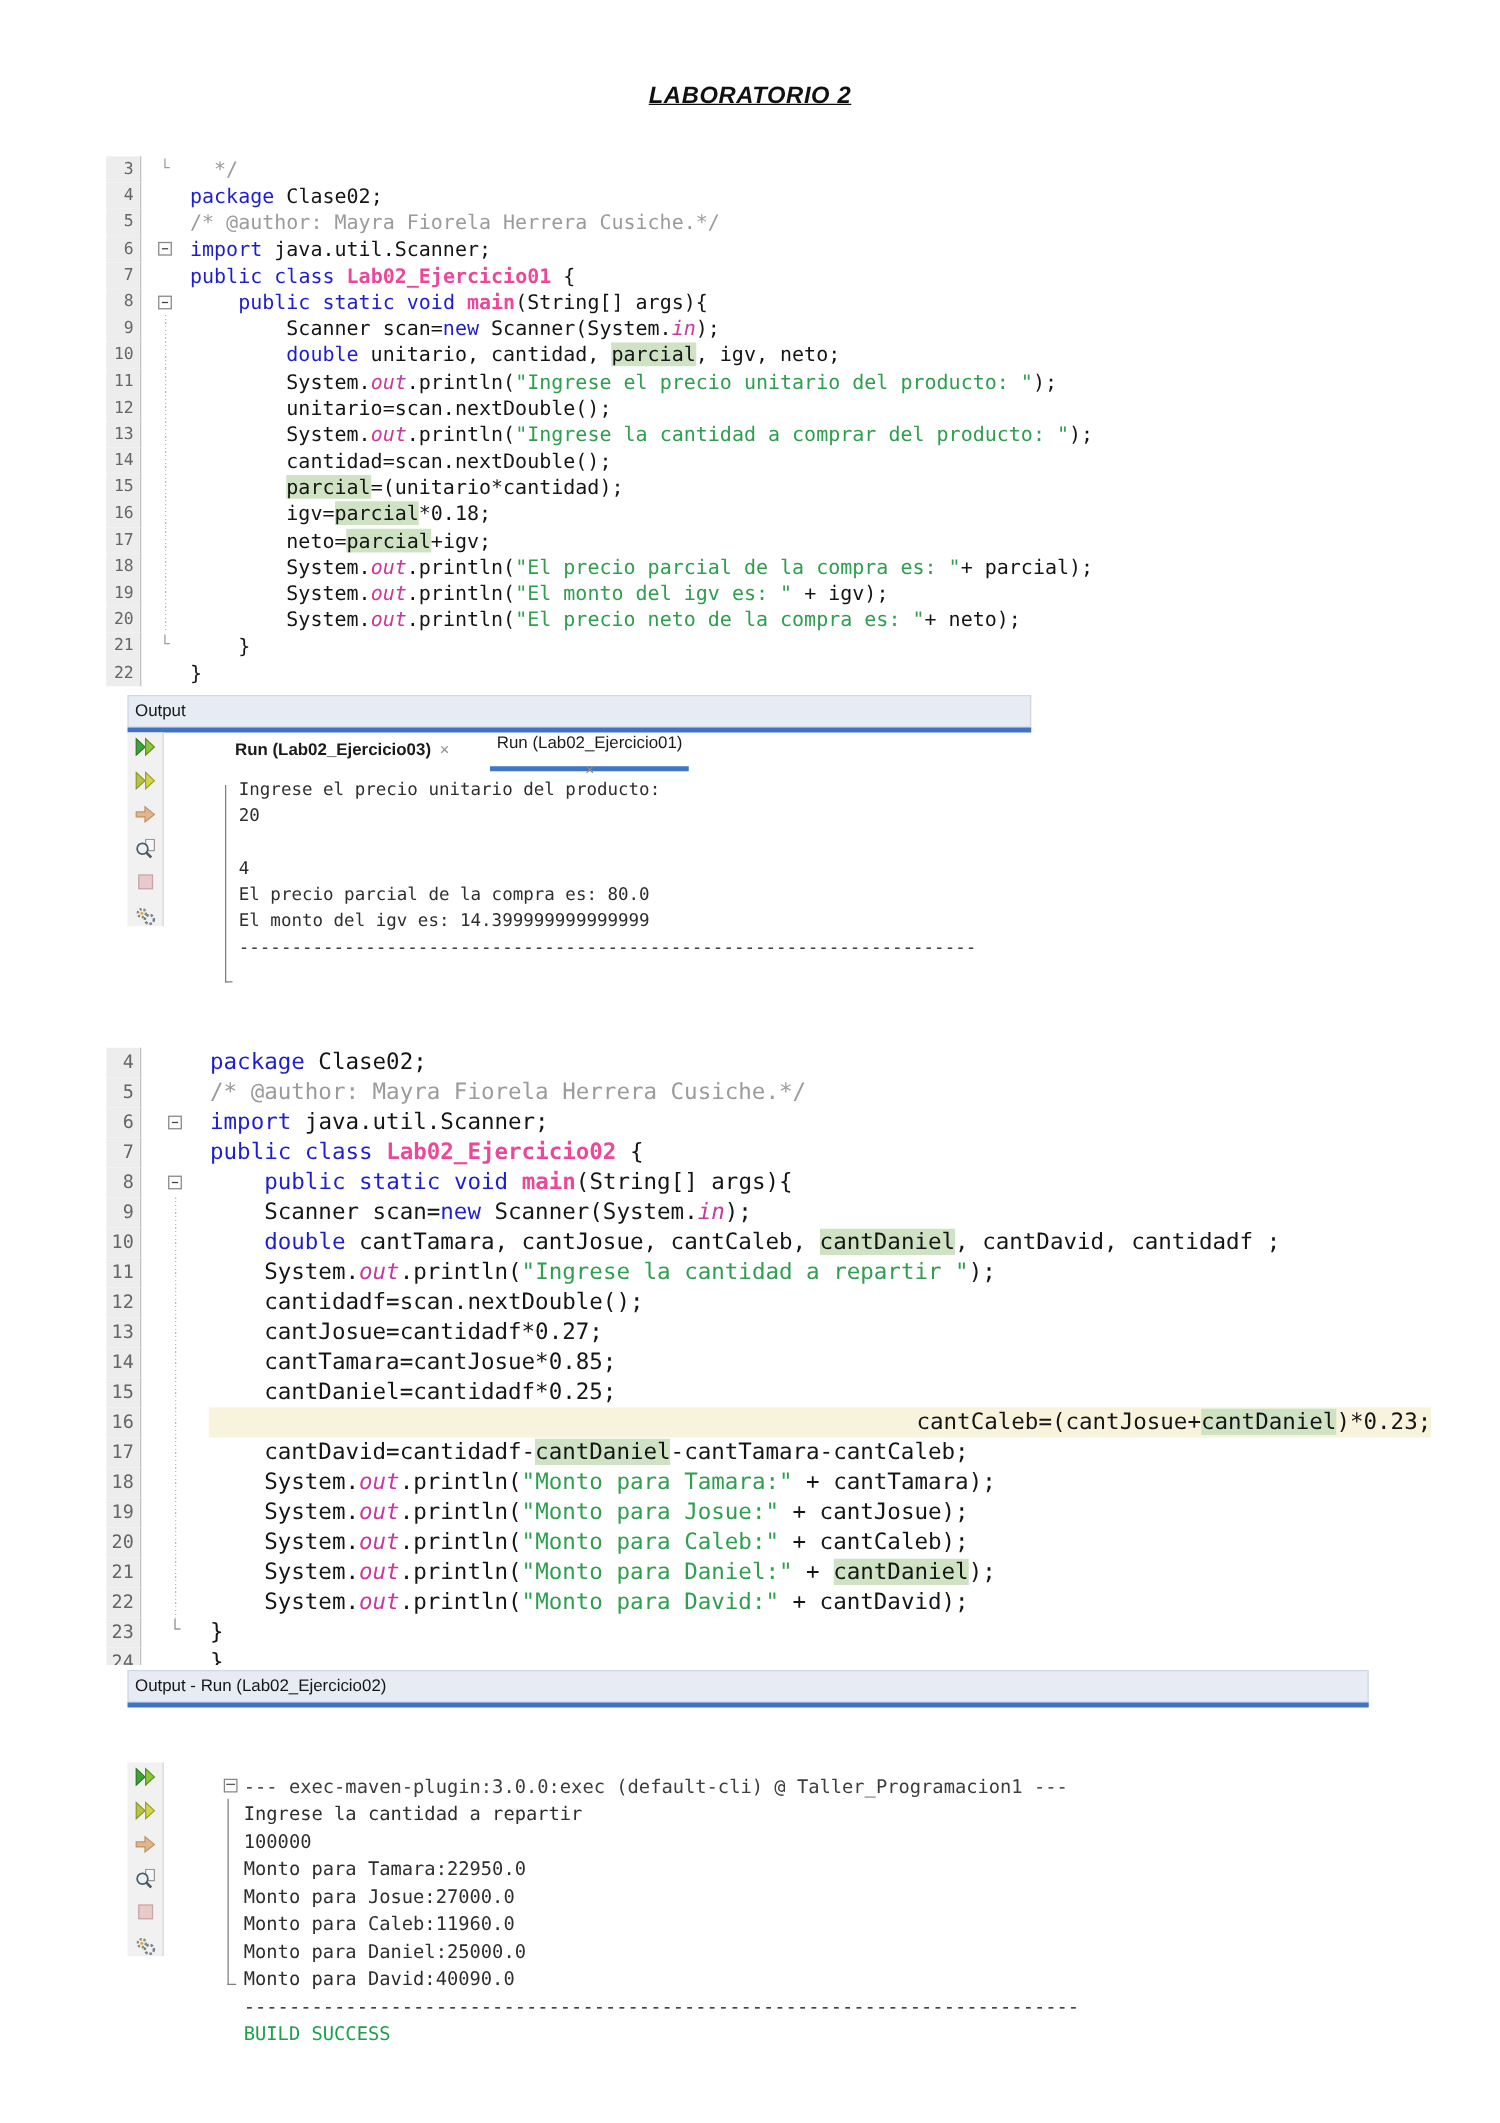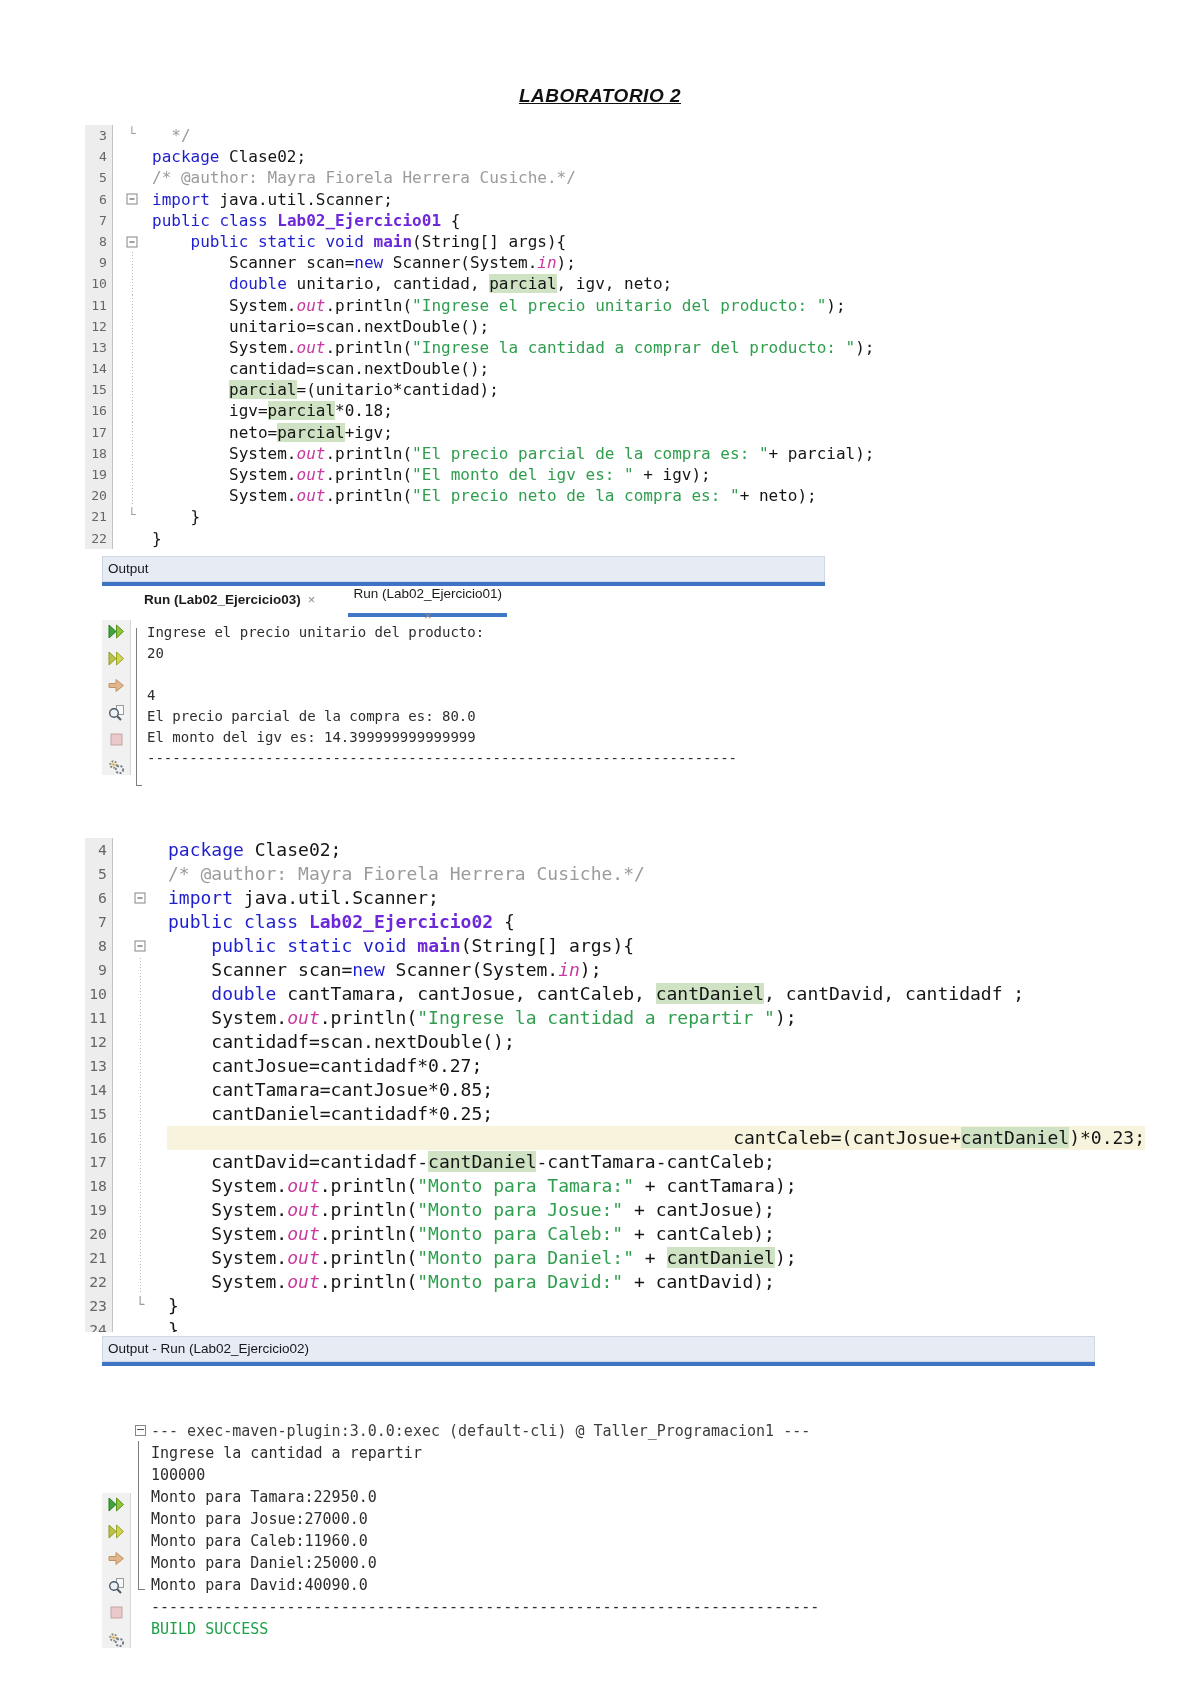--- a/index.html
+++ b/index.html
@@ -1,20 +1,20 @@
 <!DOCTYPE html>
 <html><head>
 <meta charset="utf-8">
 <style>
   html,body{margin:0;padding:0;background:#fff;}
   .page{position:relative;width:1200px;height:1698px;background:#fff;overflow:hidden;
         font-family:"Liberation Sans",sans-serif;}
   .doc-title{position:absolute;top:66px;left:0;right:0;text-align:center;
         font-family:"Liberation Sans",sans-serif;font-size:19px;font-weight:bold;font-style:italic;
-        text-decoration:underline;color:#111;letter-spacing:.5px;margin-top:19px;}
+        text-decoration:underline;color:#111;letter-spacing:.5px;}
 
   
   .editor{position:absolute;background:#fff;font-family:"DejaVu Sans Mono",monospace;color:#151515;}
   #editor1{left:85px;top:125px;width:1035px;--lh:21.2px;font-size:16px;}
   #editor2{left:85px;top:838px;width:1060px;--lh:24px;font-size:18px;height:494px;overflow:hidden;}
   .crow{display:flex;height:var(--lh);line-height:var(--lh);}
   .gnum{width:28px;flex:0 0 28px;text-align:right;padding-right:5px;box-sizing:border-box;
         background:#ededed;border-right:1px solid #c3c3c3;color:#666;font-size:0.82em;}
   .gfold{flex:0 0 auto;position:relative;}
   #editor1 .gfold{width:38px;}
@@ -23,35 +23,35 @@
         width:9px;height:9px;border:1px solid #868686;background:#fdfdfd;}
   .gfold.fold-box::after{content:"";position:absolute;left:50%;top:50%;transform:translate(-50%,-50%);
         width:5px;height:1px;background:#444;}
   .gfold.fold-line::before{content:"";position:absolute;left:50%;top:0;bottom:0;width:1px;
         background-image:repeating-linear-gradient(to bottom,#b8b8b8 0 1px,transparent 1px 3px);}
   .gfold.fold-end{color:#9a9a9a;}
   .gfold.fold-end::before{content:"└";position:absolute;left:50%;transform:translateX(-50%);top:-2px;font-size:0.78em;}
   .gcode{flex:1;white-space:pre;padding-left:1px;}
   .crow.current .gcode{background:#f7f3dc;text-align:right;}
   .t-kw{color:#1e1ecf;}
-  .t-cls{font-weight:bold;color:#6d28d9;}
+  .t-cls{font-weight:bold;color:#ec4899;}
   .t-cm{color:#9b9b9b;}
   .t-st{color:#2f9e4e;}
   .t-fld{color:#c8399e;font-style:italic;}
   .t-hl{background:#cfe2c4;}
   .t-pl{color:#151515;}
 
   
   .outpanel{position:absolute;background:#fff;padding-left:17px;}
   #output1{left:85px;top:556px;width:723px;}
   #output2{left:85px;top:1336px;width:993px;}
   .out-header{height:24px;line-height:24px;background:#e7ecf4;border:1px solid #cfd7e4;
         font-size:13.5px;color:#15171a;padding-left:5px;}
   .out-accent{height:4px;background:#3f74c4;}
-  .out-body{display:flex;align-items:flex-end;}
+  .out-body{display:flex;align-items:flex-start;gap:44px;}
   #output2 .out-body{min-height:238px;margin-top:44px;}
   .out-toolbar{flex:0 0 28px;width:28px;background:#f1f1f1;border-right:1px solid #d8d8d8;
         display:flex;flex-direction:column;align-items:center;padding-top:4px;gap:11px;}
   .ticon{width:17px;height:16px;display:block;cursor:pointer;}
   .ticon svg{display:block;}
   .out-main{flex:1;min-width:0;}
   .out-tabs{height:31px;display:flex;align-items:stretch;padding-left:8px;gap:28px;}
   .tab{display:flex;align-items:center;gap:7px;font-size:13.5px;color:#1b1b1b;
         padding:0 5px;border-bottom:4px solid transparent;cursor:pointer;}
   .tab.bold .tab-label{font-weight:bold;}

